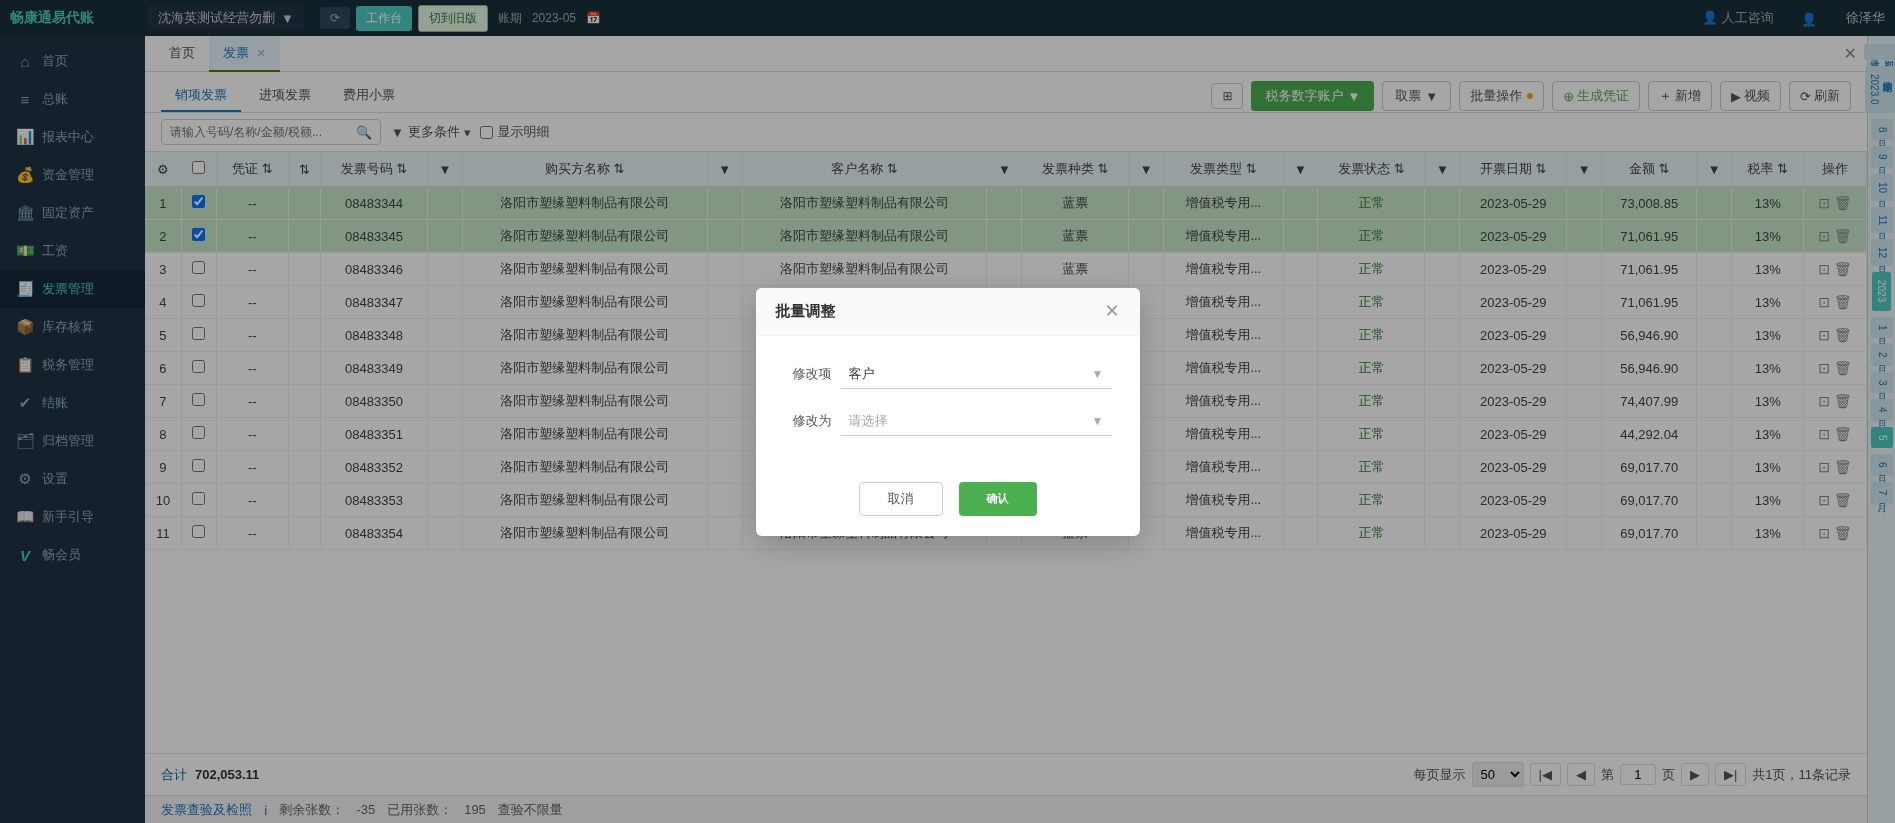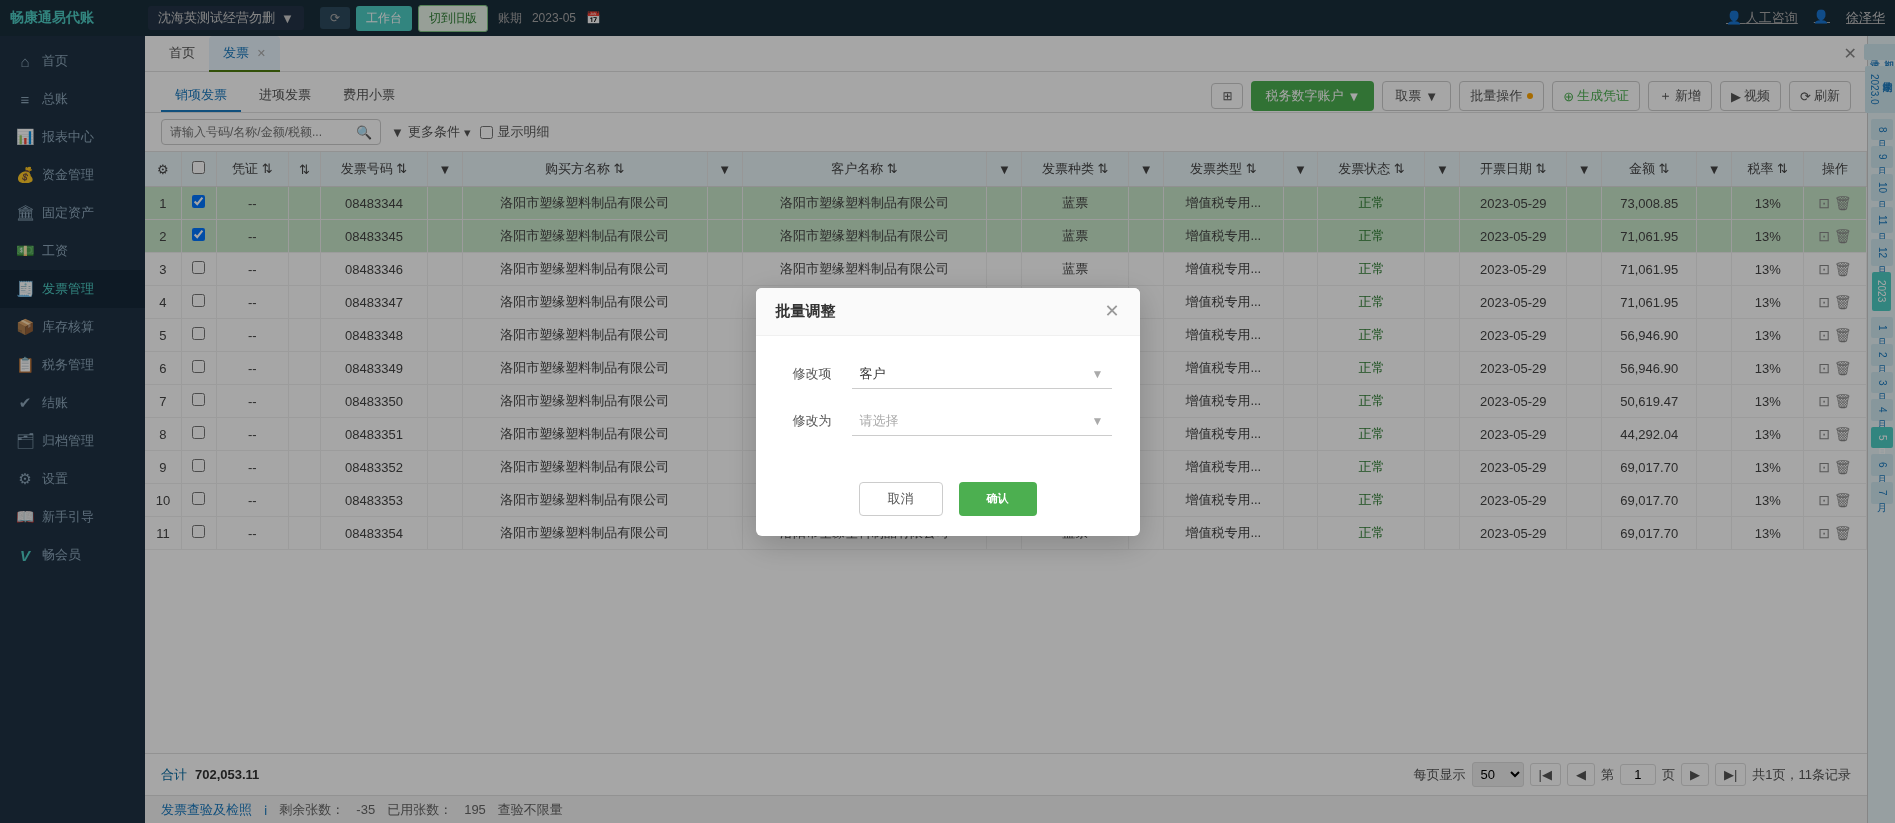--- a/index.html
+++ b/index.html
@@ -56,25 +56,24 @@
       border: 1px solid #81c784;
     }
     .top-bar-period {
       color: #aaa;
       font-size: 12px;
       margin-left: 4px;
     }
     .top-bar-right {
       margin-left: auto;
       display: flex;
-      align-items: flex-start;
-      gap: 16px;
+      align-items: flex-end;
+      gap: 28px;
       color: #aaa;
       font-size: 12px;
-      text-decoration: underline;
     }
     .top-bar-right .user {
       color: #ccc;
     }
 
     
     .main-layout {
       display: flex;
       flex: 1;
       overflow: hidden;
@@ -446,21 +445,21 @@
       font-size: 18px;
       line-height: 1;
     }
     .modal-body {
       padding: 24px 28px 16px;
     }
     .modal-row {
       display: flex;
       align-items: center;
       margin-bottom: 18px;
-      gap: 20px;
+      gap: 9px;
     }
     .modal-label {
       width: 48px;
       color: #555;
       font-size: 13px;
       text-align: right;
     }
     .modal-select {
       flex: 1;
       border: none;
@@ -871,21 +870,21 @@
       <td>洛阳市塑缘塑料制品有限公司</td>
       <td></td>
       <td>蓝票</td>
       <td></td>
       <td>增值税专用...</td>
       <td></td>
       <td><span class="status-normal">正常</span></td>
       <td></td>
       <td>2023-05-29</td>
       <td></td>
-      <td>50,619.47</td>
+      <td>74,407.99</td>
       <td></td>
       <td>13%</td>
       <td>
         <div class="action-icons">
           <span class="action-icon">⊡</span>
           <span class="action-icon">🗑</span>
         </div>
       </td>
     </tr>
               <tr>

